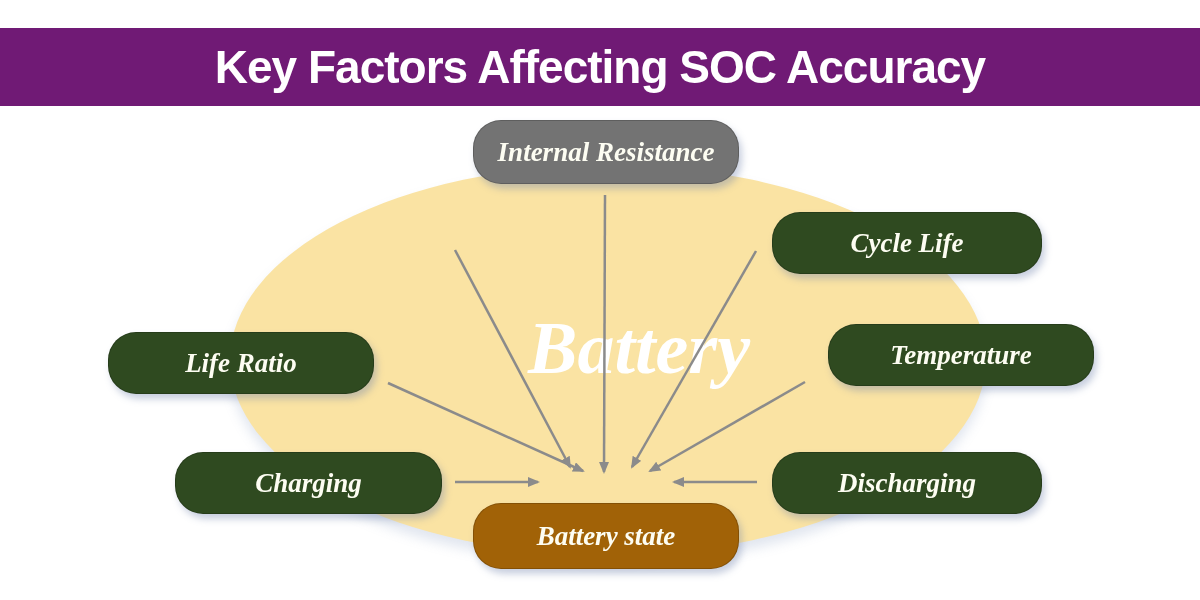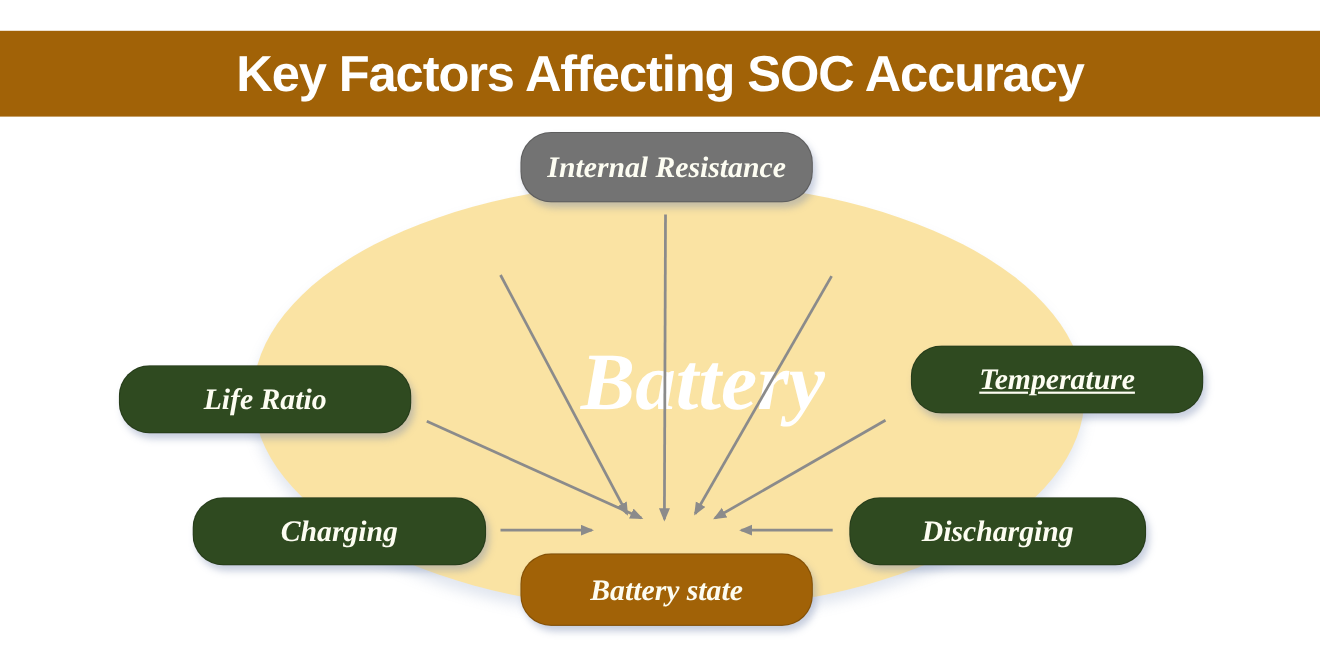--- a/index.html
+++ b/index.html
@@ -3,21 +3,21 @@
 <meta charset="utf-8">
 <style>
   html,body{margin:0;padding:0;background:#ffffff;}
   #stage{
     position:relative;width:1200px;height:600px;overflow:hidden;
     background:#ffffff;font-family:"Liberation Sans",sans-serif;
   }
   
   #title-bar{
     position:absolute;left:0;top:28px;width:1200px;height:78px;
-    background:#a16207;
+    background:#701a75;
   }
   #title-bar .title{
     width:100%;height:78px;line-height:78px;text-align:center;
     color:#ffffff;font-size:46px;font-weight:bold;letter-spacing:-1px;
     font-family:"Liberation Sans",sans-serif;
   }
   
   #ellipse{
     position:absolute;left:230px;top:165px;width:756px;height:390px;
     background:#FAE3A3;border-radius:50%;
@@ -36,21 +36,21 @@
     border-radius:28px;background:#2F4A20;color:#FDFDF2;
     font:bold italic 27px "Liberation Serif",serif;
     box-shadow:3px 5px 7px rgba(110,130,170,0.38);
     border:1px solid rgba(0,0,0,0.18);
     white-space:nowrap;
   }
   #n-internal     {left:473px;top:120px;width:264px;height:62px;background:#737373;}
   #n-load         {left:175px;top:212px;width:263px;height:60px;}
   #n-cycle        {left:772px;top:212px;width:268px;height:60px;}
   #n-power        {left:108px;top:332px;width:264px;height:60px;}
-  #n-temp         {left:828px;top:314px;width:264px;height:60px;text-decoration:underline;}
+  #n-temp         {left:828px;top:324px;width:264px;height:60px;}
   #n-charging     {left:175px;top:452px;width:265px;height:60px;}
   #n-discharging  {left:772px;top:452px;width:268px;height:60px;font-style:italic;}
   #n-battery-state{left:473px;top:503px;width:264px;height:64px;background:#a16207;}
 </style>
 </head>
 <body>
 
 <div id="stage">
 
   <div id="title-bar">
@@ -73,20 +73,23 @@
       <line x1="756" y1="251" x2="632" y2="467" marker-end="url(#ah)"></line>
       <line x1="805" y1="382" x2="650" y2="471" marker-end="url(#ah)"></line>
       <line x1="455" y1="482" x2="538" y2="482" marker-end="url(#ah)"></line>
       <line x1="757" y1="482" x2="674" y2="482" marker-end="url(#ah)"></line>
     </g>
   </svg>
 
   <div class="node" id="n-internal">
     <span>Internal Resistance</span>
   </div>
+  <div class="node" id="n-cycle">
+    <span>Cycle Life</span>
+  </div>
   <div class="node" id="n-power">
     <span>Life Ratio</span>
   </div>
   <div class="node" id="n-temp">
     <span>Temperature</span>
   </div>
   <div class="node" id="n-charging">
     <span>Charging</span>
   </div>
   <div class="node" id="n-discharging">

